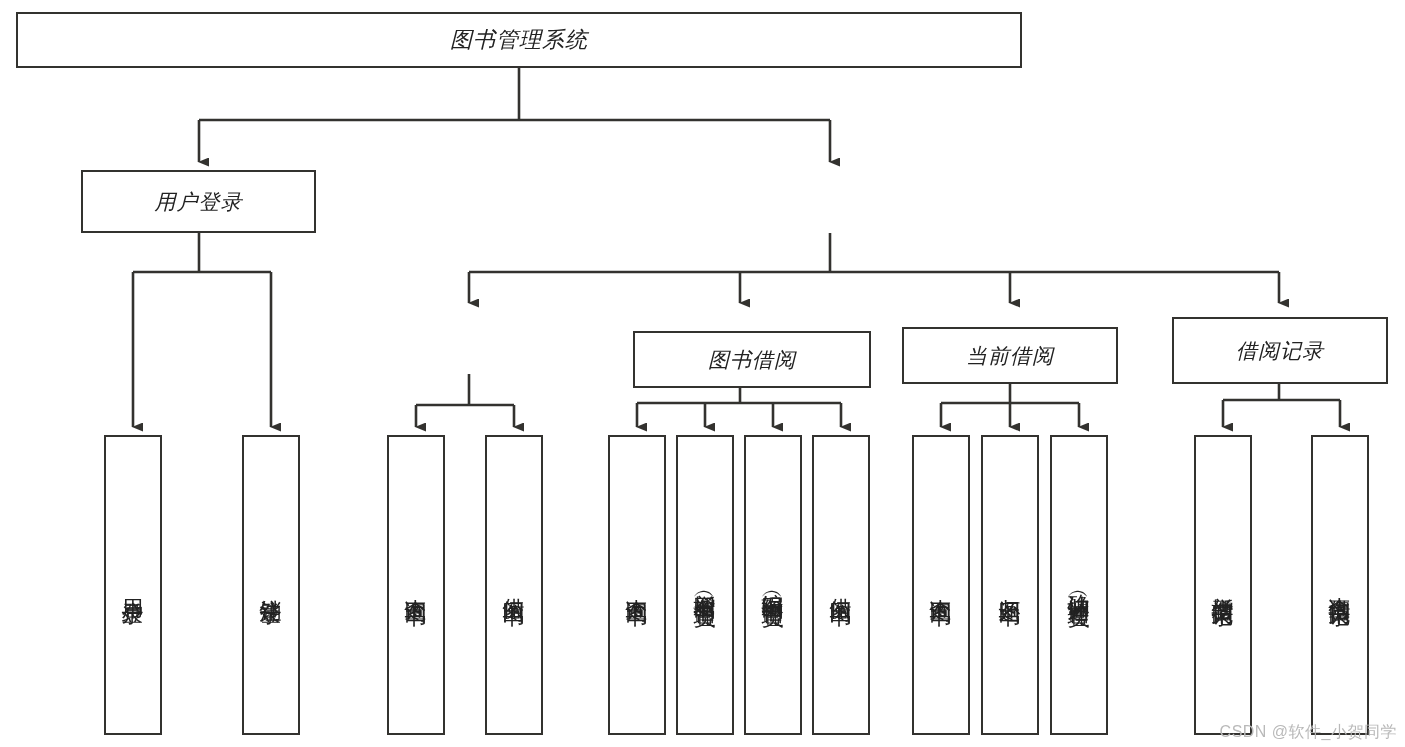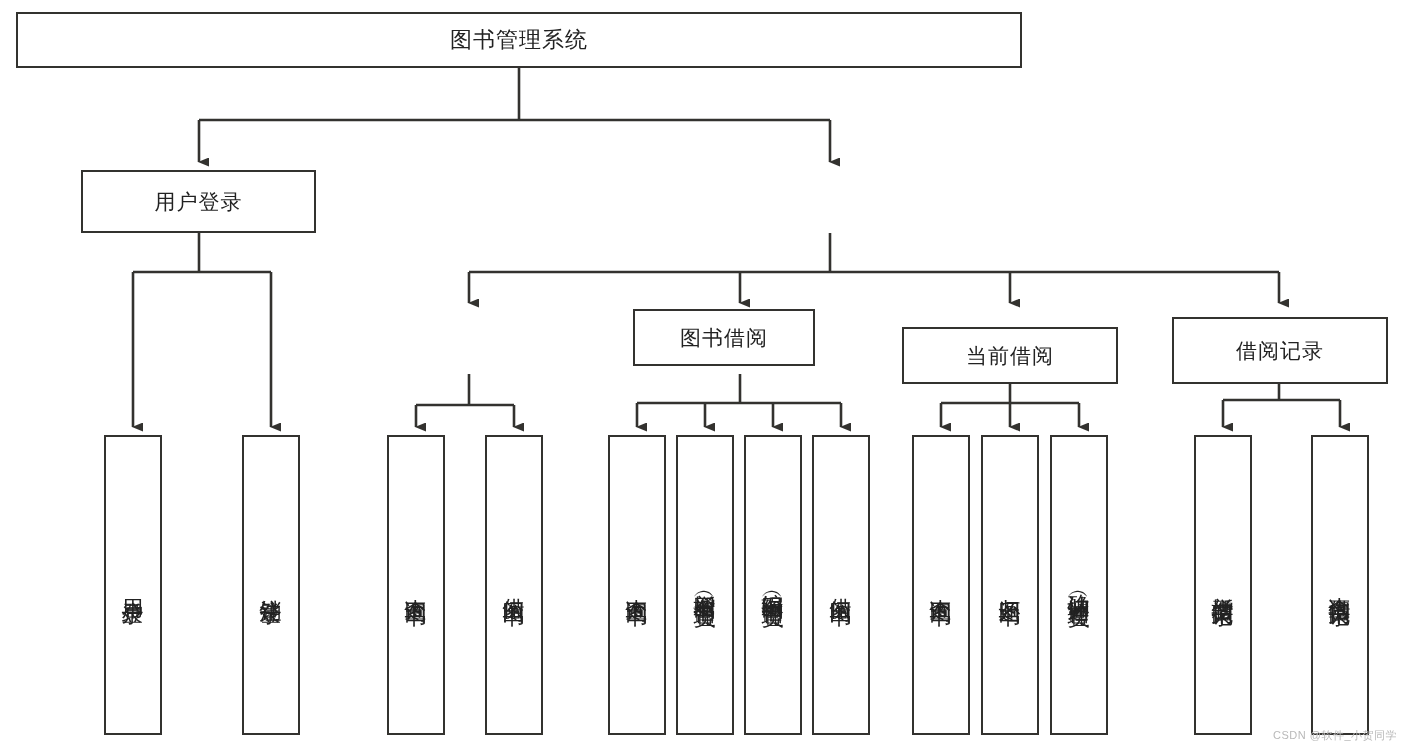--- a/index.html
+++ b/index.html
@@ -36,20 +36,21 @@
     justify-content: center;
     color: #222222;
     z-index: 2;
   }
   .node.horizontal {
     font-size: 21px;
     letter-spacing: 1px;
     line-height: 1.2;
     padding: 2px 6px;
     text-align: left;
+    font-style: italic;
   }
   .node.root {
     font-size: 22px;
   }
   .node.leaf {
     writing-mode: vertical-rl;
     text-orientation: upright;
     font-size: 22px;
     letter-spacing: 2px;
     line-height: 1.05;
@@ -60,21 +61,21 @@
   }
   .node.leaf .leaf-text {
     writing-mode: vertical-rl;
     text-orientation: upright;
     display: block;
   }
   .watermark {
     position: absolute;
     right: 8px;
     bottom: 4px;
-    font-size: 11px;
+    font-size: 16px;
     color: #b9b9b9;
     letter-spacing: 0.5px;
     z-index: 3;
     white-space: nowrap;
   }
 </style>
 </head>
 <body>
 
 <div id="diagram-root">
@@ -133,21 +134,21 @@
   </svg>
 
   <div class="node horizontal root" style="left:16px; top:12px; width:1006px; height:56px;">
     <span>图书管理系统</span>
   </div>
 
   <div class="node horizontal" style="left:81px; top:170px; width:235px; height:63px;">
     <span>用户登录</span>
   </div>
 
-  <div class="node horizontal" style="left:633px; top:309px; width:182px; height:57px;">
+  <div class="node horizontal" style="left:633px; top:331px; width:238px; height:57px;">
     <span>图书借阅</span>
   </div>
   <div class="node horizontal" style="left:902px; top:327px; width:216px; height:57px;">
     <span>当前借阅</span>
   </div>
   <div class="node horizontal" style="left:1172px; top:317px; width:216px; height:67px;">
     <span>借阅记录</span>
   </div>
 
   <div class="node leaf" style="left:104px; top:435px; width:58px; height:300px;">

